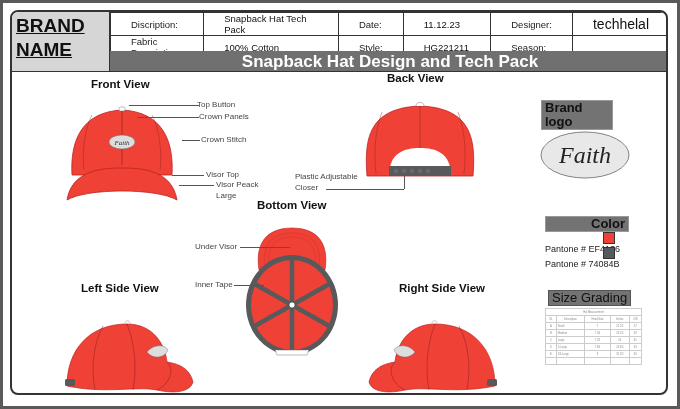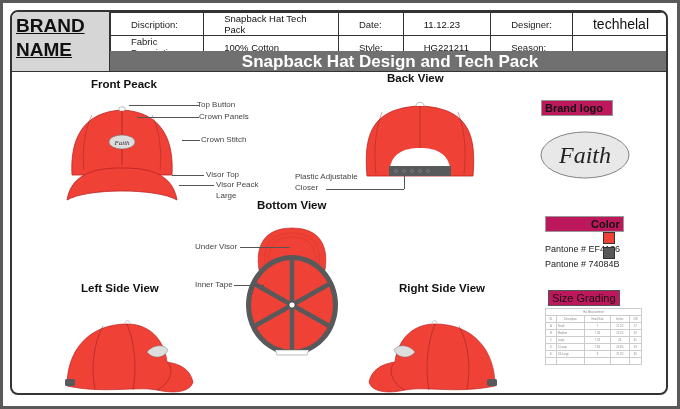--- a/index.html
+++ b/index.html
@@ -12,21 +12,21 @@
   .hdr-table { position: absolute; left: 98px; top: 0; width: 560px; height: 40px; border-collapse: collapse; }
   .hdr-table td { border: 1px solid #333; font-size: 9.5px; padding: 0 20px; height: 19px; vertical-align: middle; }
   .hdr-table td.lbl { color: #222; }
   .hdr-table td.val { color: #111; margin-top: 24px; }
   .banner { position: absolute; left: 98px; top: 39px; width: 560px; height: 21px; background: #707070; color: #fff; font-weight: bold; font-size: 17px; text-align: center; line-height: 21px; border-bottom: 1.5px solid #333; }
   .view-title { position: absolute; font-weight: bold; font-size: 11.5px; color: #111; white-space: nowrap; }
   .callout { position: absolute; font-size: 8px; color: #444; white-space: nowrap; line-height: 10px; }
   .leader { position: absolute; height: 1px; background: #555; }
   .leader-v { position: absolute; width: 1px; background: #555; }
   svg { position: absolute; overflow: visible; }
-  .label-box { position: absolute; border: 1px solid #999; background: #be185d; font-size: 11px; font-weight: bold; padding: 0 3px; line-height: 14px; color: #111; }
+  .label-box { position: absolute; border: 1px solid #999; background: #737373; font-size: 13px; font-weight: bold; padding: 0 3px; line-height: 14px; color: #111; }
   .swatch-row { position: absolute; display: flex; align-items: flex-end; font-size: 9px; color: #222; flex-direction: column; }
   .swatch { width: 12px; height: 12px; border: 1px solid #333; margin-right: 5px; }
   .size-table { position: absolute; left: 533px; top: 296px; width: 97px; border-collapse: collapse; }
   .size-table td, .size-table th { border: 0.5px solid #ccc; font-size: 2.6px; color: #888; font-weight: normal; height: 7px; text-align: center; padding: 0 1px; }
   .size-table td.desc { text-align: left; }
 </style>
 </head>
 <body>
 
 <div class="outer"></div>
@@ -53,21 +53,21 @@
       <td class="lbl">Style:</td>
       <td class="val">HG221211</td>
       <td class="lbl">Season:</td>
       <td class="val"></td>
     </tr>
   </tbody>
     </table>
 
   <div class="banner">Snapback Hat Design and Tech Pack</div>
 
-  <div class="view-title" style="left:79px; top:66px;">Front Peack</div>
+  <div class="view-title" style="left:79px; top:66px;">Front View</div>
   <svg style="left:50px; top:88px;" width="130" height="100" viewBox="0 0 130 100">
     <path d="M10 75 C8 40 20 12 60 10 C100 12 112 40 110 75 Z" fill="#EF4136" stroke="#b22" stroke-width="0.8"></path>
     <path d="M5 100 C10 70 40 68 60 68 C80 68 110 70 115 100 C95 88 25 88 5 100 Z" fill="#EF4136" stroke="#b22" stroke-width="0.8"></path>
     <path d="M60 10 L60 65" stroke="#8a2020" stroke-width="0.6"></path>
     <path d="M30 15 C22 30 20 55 22 70" stroke="#8a2020" stroke-width="0.4" fill="none"></path>
     <path d="M90 15 C98 30 100 55 98 70" stroke="#8a2020" stroke-width="0.4" fill="none"></path>
     <ellipse cx="60" cy="42" rx="13" ry="7" fill="#ddd" stroke="#666" stroke-width="0.5"></ellipse>
     <text x="60" y="45" font-size="7" font-style="italic" text-anchor="middle" fill="#333" font-family="Liberation Serif, serif">Faith</text>
     <rect x="57" y="7" width="6" height="4" rx="1.5" fill="#fff" stroke="#777" stroke-width="0.5"></rect>
   </svg>

